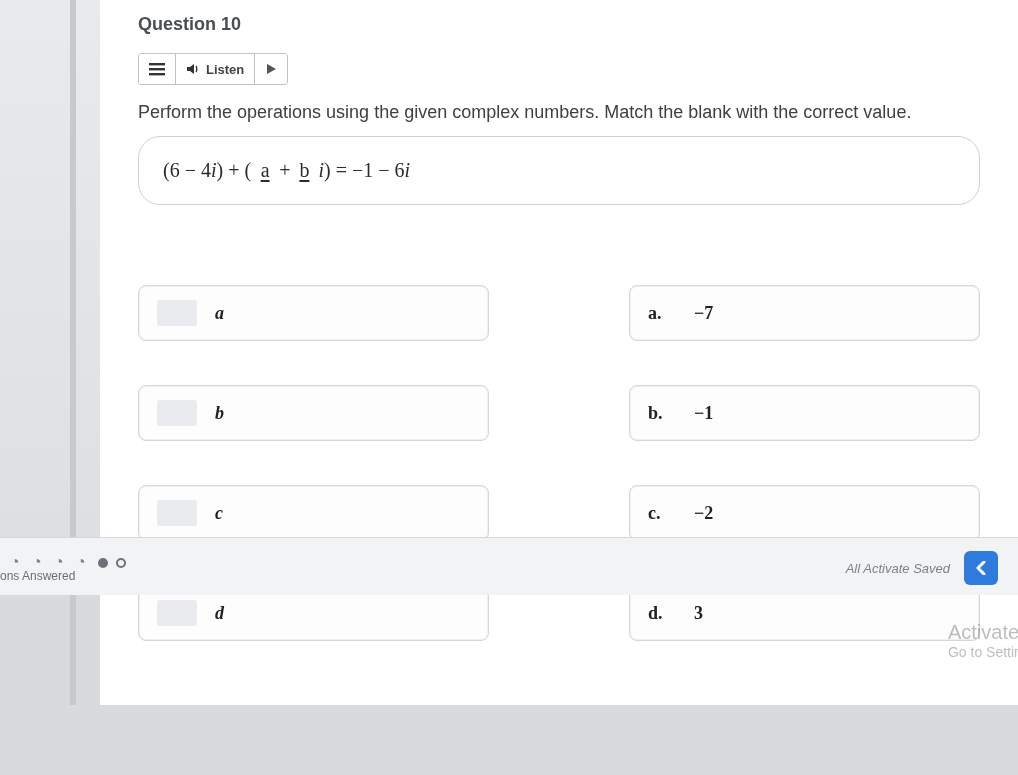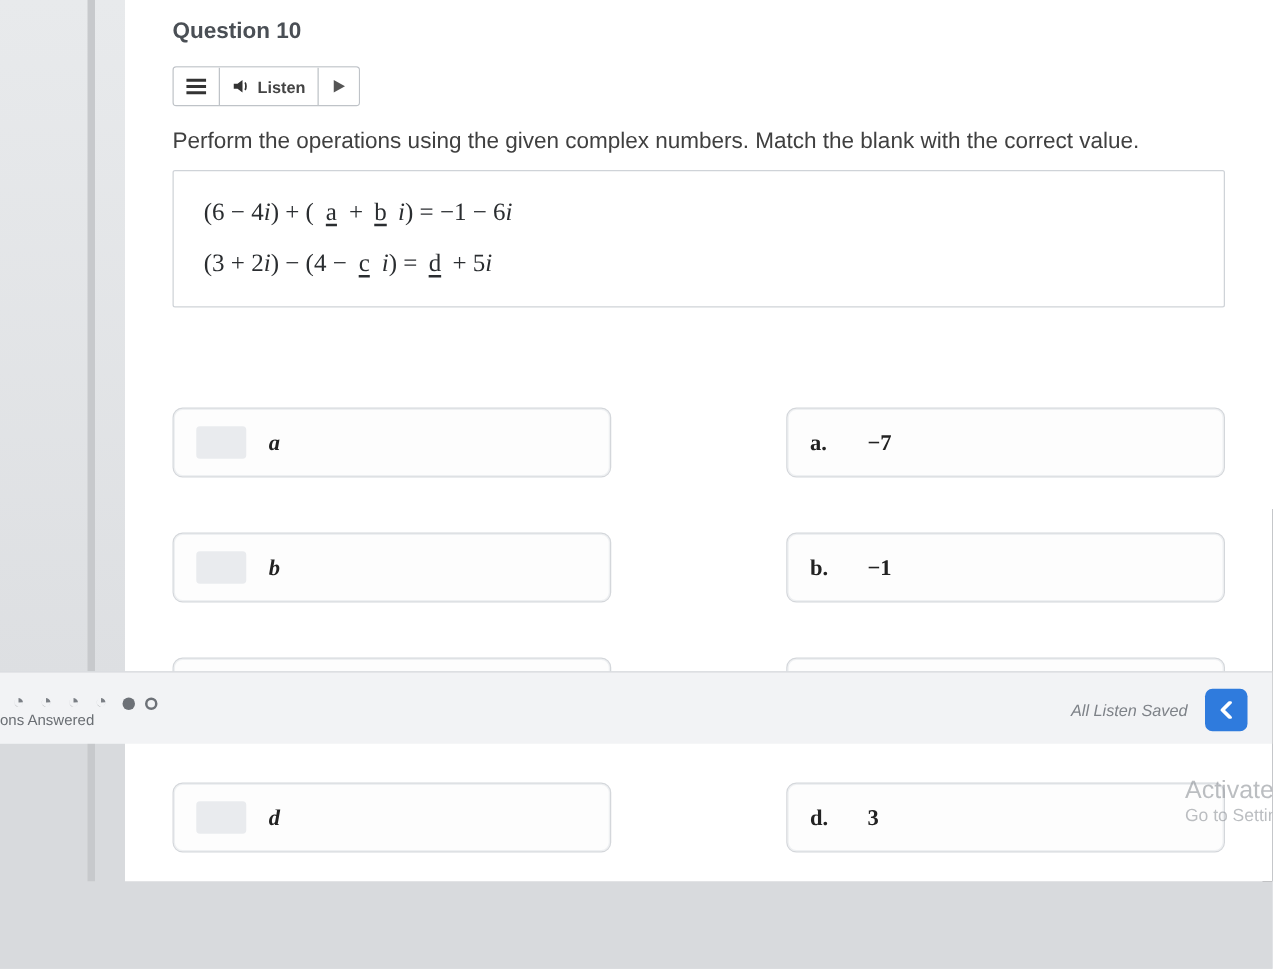--- a/index.html
+++ b/index.html
@@ -7,21 +7,21 @@
   .page { position: relative; width: 1018px; height: 595px; background: linear-gradient(180deg,#e8eaec 0%,#dcdee1 100%); }
   .left-rail { position:absolute; left:70px; top:0; width:6px; height:705px; background:#c7c9cc; }
   .content { position:absolute; left:100px; top:0; right:0; height:705px; background:#fff; padding:10px 30px 20px 30px; overflow:hidden; }
   .qtitle { font-weight:700; color:#4a4f55; font-size:18px; margin:4px 0 18px 8px; }
   .toolbar { display:inline-flex; border:1px solid #bfc3c8; border-radius:3px; margin:0 0 14px 8px; overflow:hidden; }
   .tb-btn { display:flex; align-items:center; justify-content:flex-end; height:30px; background:#fff; font-size:13px; color:#555; border-left:1px solid #bfc3c8; padding:0 10px; cursor:pointer; }
   .tb-btn:first-child { border-left:none; }
   .tb-btn svg { display:block; }
   .listen-txt { margin-left:6px; font-weight:600; color:#444; }
   .prompt { color:#404040; font-size:18px; line-height:1.5; margin:0 8px 10px 8px; }
-  .math-box { margin:6px 8px 0 8px; border:1px solid #cfd3d8; border-radius:2px; padding:22px 24px; color:#2a2d30; font-family:"Cambria Math","Times New Roman",serif; font-size:20px; }
+  .math-box { margin:6px 8px 0 8px; border:1px solid #cfd3d8; border-radius:22px; padding:22px 24px; color:#2a2d30; font-family:"Cambria Math","Times New Roman",serif; font-size:20px; }
   .math-box .row { margin-bottom:18px; }
   .math-box .row:last-child { margin-bottom:0; }
   .u { text-decoration: underline; text-underline-offset:3px; display:inline-block; min-width:18px; text-align:center;}
   .match-area { display:flex; gap:140px; margin:80px 8px 0 8px; }
   .col { flex:1; display:flex; flex-direction:column; gap:44px; }
   .slot { border:1px solid #d4d7db; border-radius:8px; background:#fdfdfd; height:56px; display:flex; align-items:center; padding:0 18px; font-family:"Cambria Math","Times New Roman",serif; font-size:18px; color:#222; box-shadow: inset 0 0 0 1px #eef0f2; }
   .slot .drop { width:40px; height:26px; background:#e9ebee; border-radius:3px; margin-right:18px; }
   .slot .lab { font-style:italic; font-weight:600; }
   .ans .key { font-weight:700; width:28px; }
   .ans .val { font-weight:700; margin-left:18px; }
@@ -70,23 +70,20 @@
         </svg>
       </div>
     </div>
 
     <div class="prompt">Perform the operations using the given complex numbers. Match the blank with the correct value.</div>
 
     <div class="math-box">
       <div class="row">
         <span>(6 − 4</span><i>i</i><span>) + ( </span><span class="u">a</span><span>  +  </span><span class="u">b</span><span> </span><i>i</i><span>) = −1 − 6</span><i>i</i>
       </div>
-      <div class="row">
-        <span>(3 + 2</span><i>i</i><span>) − (4 − </span><span class="u">c</span><span> </span><i>i</i><span>) = </span><span class="u">d</span><span>  + 5</span><i>i</i>
-      </div>
     </div>
 
     <div class="match-area">
       <div class="col">
         <div class="slot">
           <div class="drop"></div>
           <span class="lab">a</span>
         </div>
         <div class="slot">
           <div class="drop"></div>
@@ -131,21 +128,21 @@
     <div class="dots">
       <span class="dot-s"></span>
       <span class="dot-s"></span>
       <span class="dot-s"></span>
       <span class="dot-s"></span>
       <span class="dot-fill"></span>
       <span class="dot-empty"></span>
     </div>
     <div class="ans-txt">ons Answered</div>
     <div class="footer-right">
-      <span class="saved">All Listen Saved</span>
+      <span class="saved">All Activate Saved</span>
       <div class="navbtn">
         <svg width="10" height="14" viewBox="0 0 10 14">
           <path d="M8 1L2 7l6 6" stroke="#fff" stroke-width="3" fill="none" stroke-linecap="round" stroke-linejoin="round"></path>
         </svg>
       </div>
     </div>
   </div>
 </div>
 
 </body></html>

